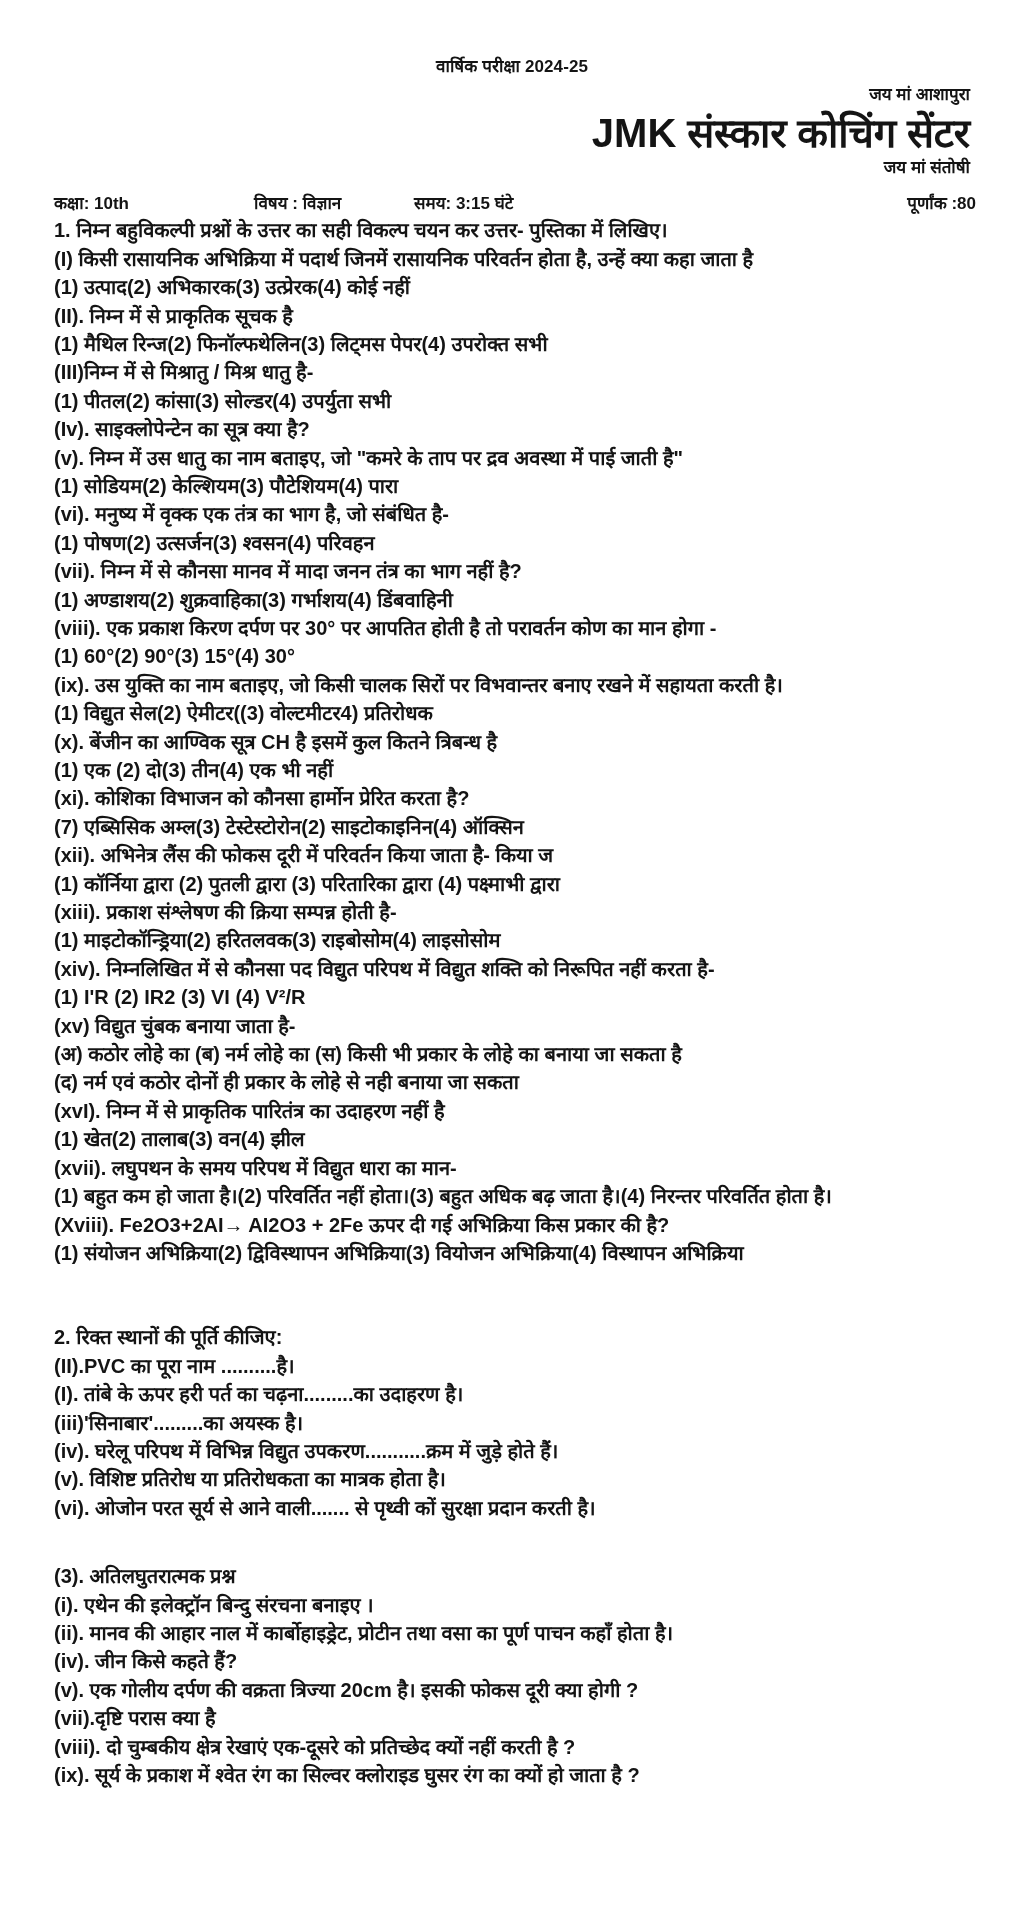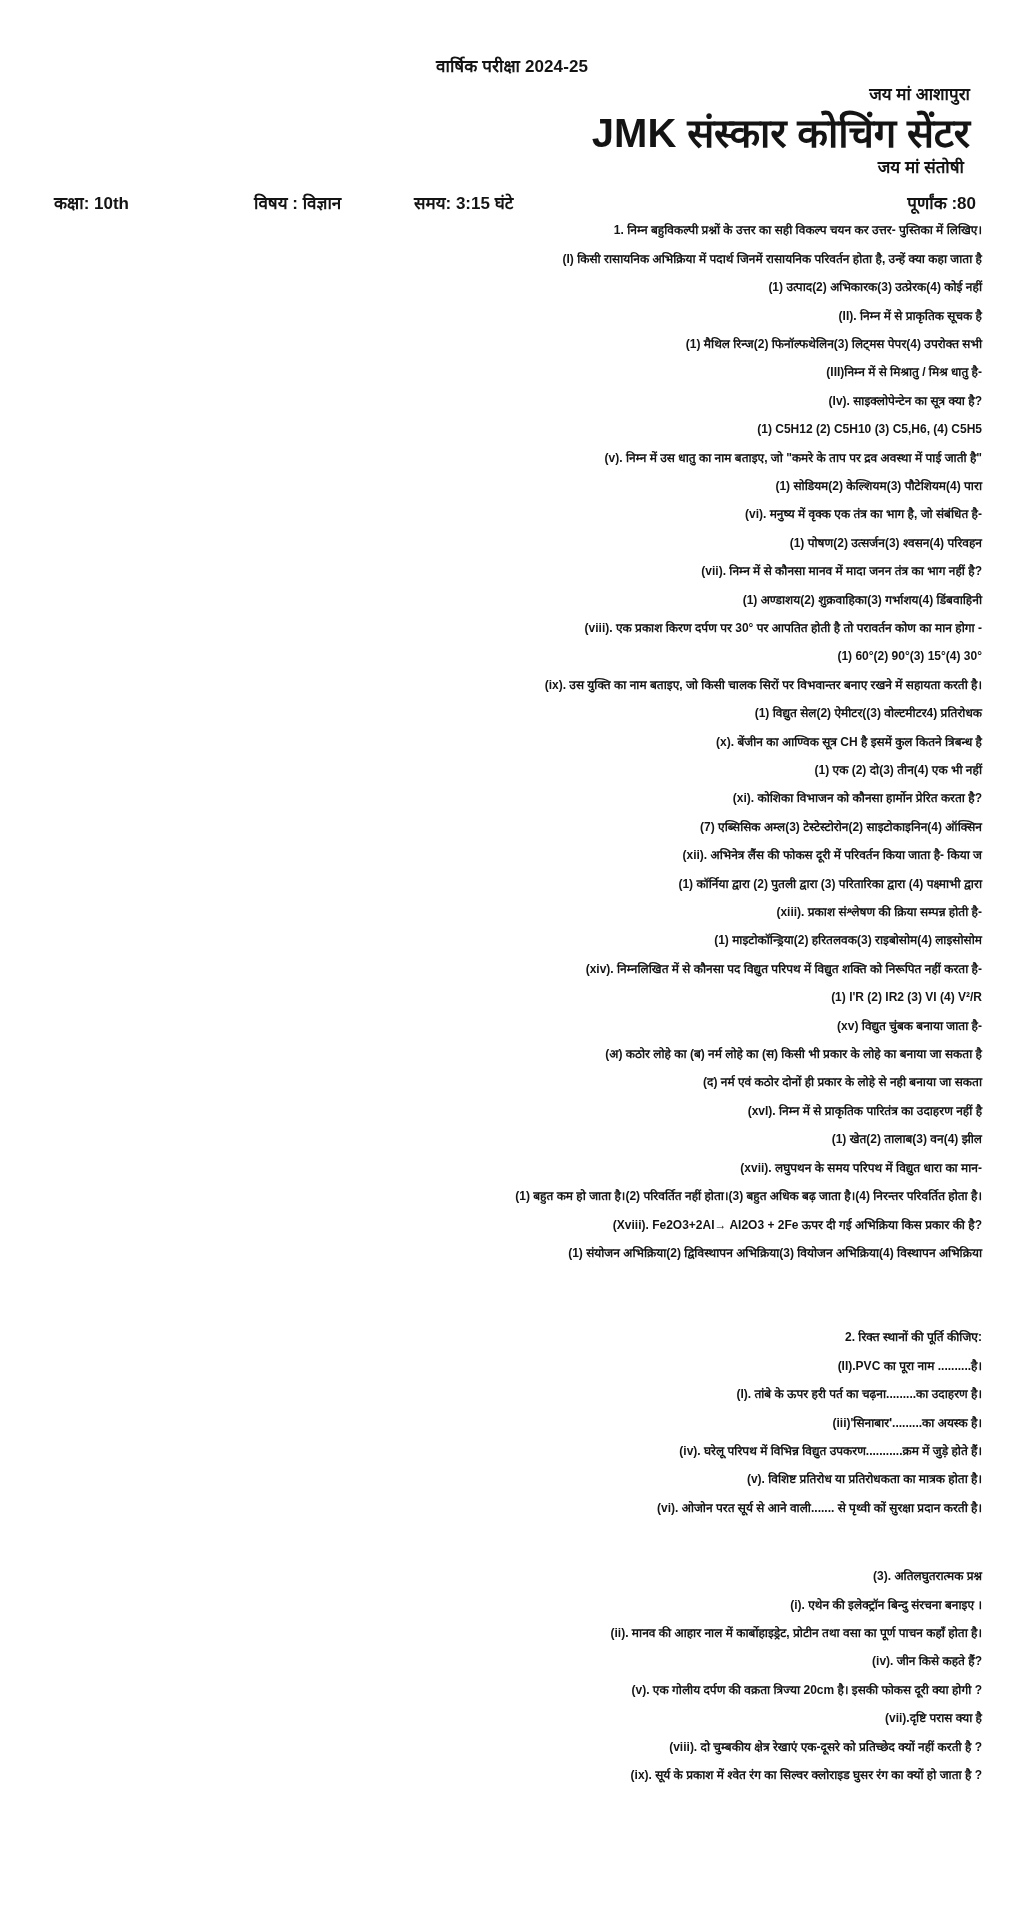--- a/index.html
+++ b/index.html
@@ -42,21 +42,21 @@
     flex-direction: column;
   }
   .side-slogan {
     font-size: 17px;
     font-weight: 700;
     white-space: nowrap;
     padding-bottom: 7px;
     flex: 0 0 auto;
   }
   .side-slogan.left  { margin-left: 4px; }
-  .side-slogan.right { margin-right: 6px; }
+  .side-slogan.right { }
   .brand {
     flex: 1 1 auto;
     text-align: left;
     font-size: 40px;
     font-weight: 700;
     line-height: 1.08;
     white-space: nowrap;
     letter-spacing: -0.2px;
   }
   .brand .brand-en { letter-spacing: 0px; }
@@ -69,28 +69,27 @@
     margin: 6px 0 2px 0;
     padding: 0 6px 0 12px;
   }
   .meta-class   { flex: 0 0 200px; }
   .meta-subject { flex: 0 0 160px; }
   .meta-time    { flex: 1 1 auto; }
   .meta-marks   { flex: 0 0 auto; text-align: right; white-space: nowrap; }
 
   
   .qline {
-    font-size: 12px;
+    font-size: 20px;
     font-weight: 700;
     line-height: 28.4px;
     white-space: pre-wrap;
     margin: 0;
     padding: 0 0 0 12px;
     letter-spacing: 0px;
-    text-align: right;
   }
   .qline.section-head {
     padding-left: 12px;
   }
   .spacer-lg { height: 56px; }
   .spacer-md { height: 40px; }
 </style>
 </head>
 <body>
 
@@ -111,22 +110,22 @@
     <div class="meta-marks">पूर्णांक :80</div>
   </div>
 
   <div class="qline section-head">1. निम्न बहुविकल्पी प्रश्नों के उत्तर का सही विकल्प चयन कर उत्तर- पुस्तिका में लिखिए।</div>
 
   <div class="qline">(I) किसी रासायनिक अभिक्रिया में पदार्थ जिनमें रासायनिक परिवर्तन होता है, उन्हें क्या कहा जाता है</div>
   <div class="qline">(1) उत्पाद(2) अभिकारक(3) उत्प्रेरक(4) कोई नहीं</div>
   <div class="qline">(II). निम्न में से प्राकृतिक सूचक है</div>
   <div class="qline">(1) मैथिल रिन्ज(2) फिनॉल्फथेलिन(3) लिट्मस पेपर(4) उपरोक्त सभी</div>
   <div class="qline">(III)निम्न में से मिश्रातु / मिश्र धातु है-</div>
+  <div class="qline">(1) पीतल(2) कांसा(3) सोल्डर(4) उपर्युता सभी</div>
   <div class="qline">(Iv). साइक्लोपेन्टेन का सूत्र क्या है?</div>
-  <div class="qline">(1) C5H12 (2) C5H10 (3) C5,H6, (4) C5H5</div>
   <div class="qline">(v). निम्न में उस धातु का नाम बताइए, जो "कमरे के ताप पर द्रव अवस्था में पाई जाती है"</div>
   <div class="qline">(1) सोडियम(2) केल्शियम(3) पौटेशियम(4) पारा</div>
   <div class="qline">(vi). मनुष्य में वृक्क एक तंत्र का भाग है, जो संबंधित है-</div>
   <div class="qline">(1) पोषण(2) उत्सर्जन(3) श्वसन(4) परिवहन</div>
   <div class="qline">(vii). निम्न में से कौनसा मानव में मादा जनन तंत्र का भाग नहीं है?</div>
   <div class="qline">(1) अण्डाशय(2) शुक्रवाहिका(3) गर्भाशय(4) डिंबवाहिनी</div>
   <div class="qline">(viii). एक प्रकाश किरण दर्पण पर 30° पर आपतित होती है तो परावर्तन कोण का मान होगा -</div>
   <div class="qline">(1) 60°(2) 90°(3) 15°(4) 30°</div>
   <div class="qline">(ix). उस युक्ति का नाम बताइए, जो किसी चालक सिरों पर विभवान्तर बनाए रखने में सहायता करती है।</div>
   <div class="qline">(1) विद्युत सेल(2) ऐमीटर((3) वोल्टमीटर4) प्रतिरोधक</div>

